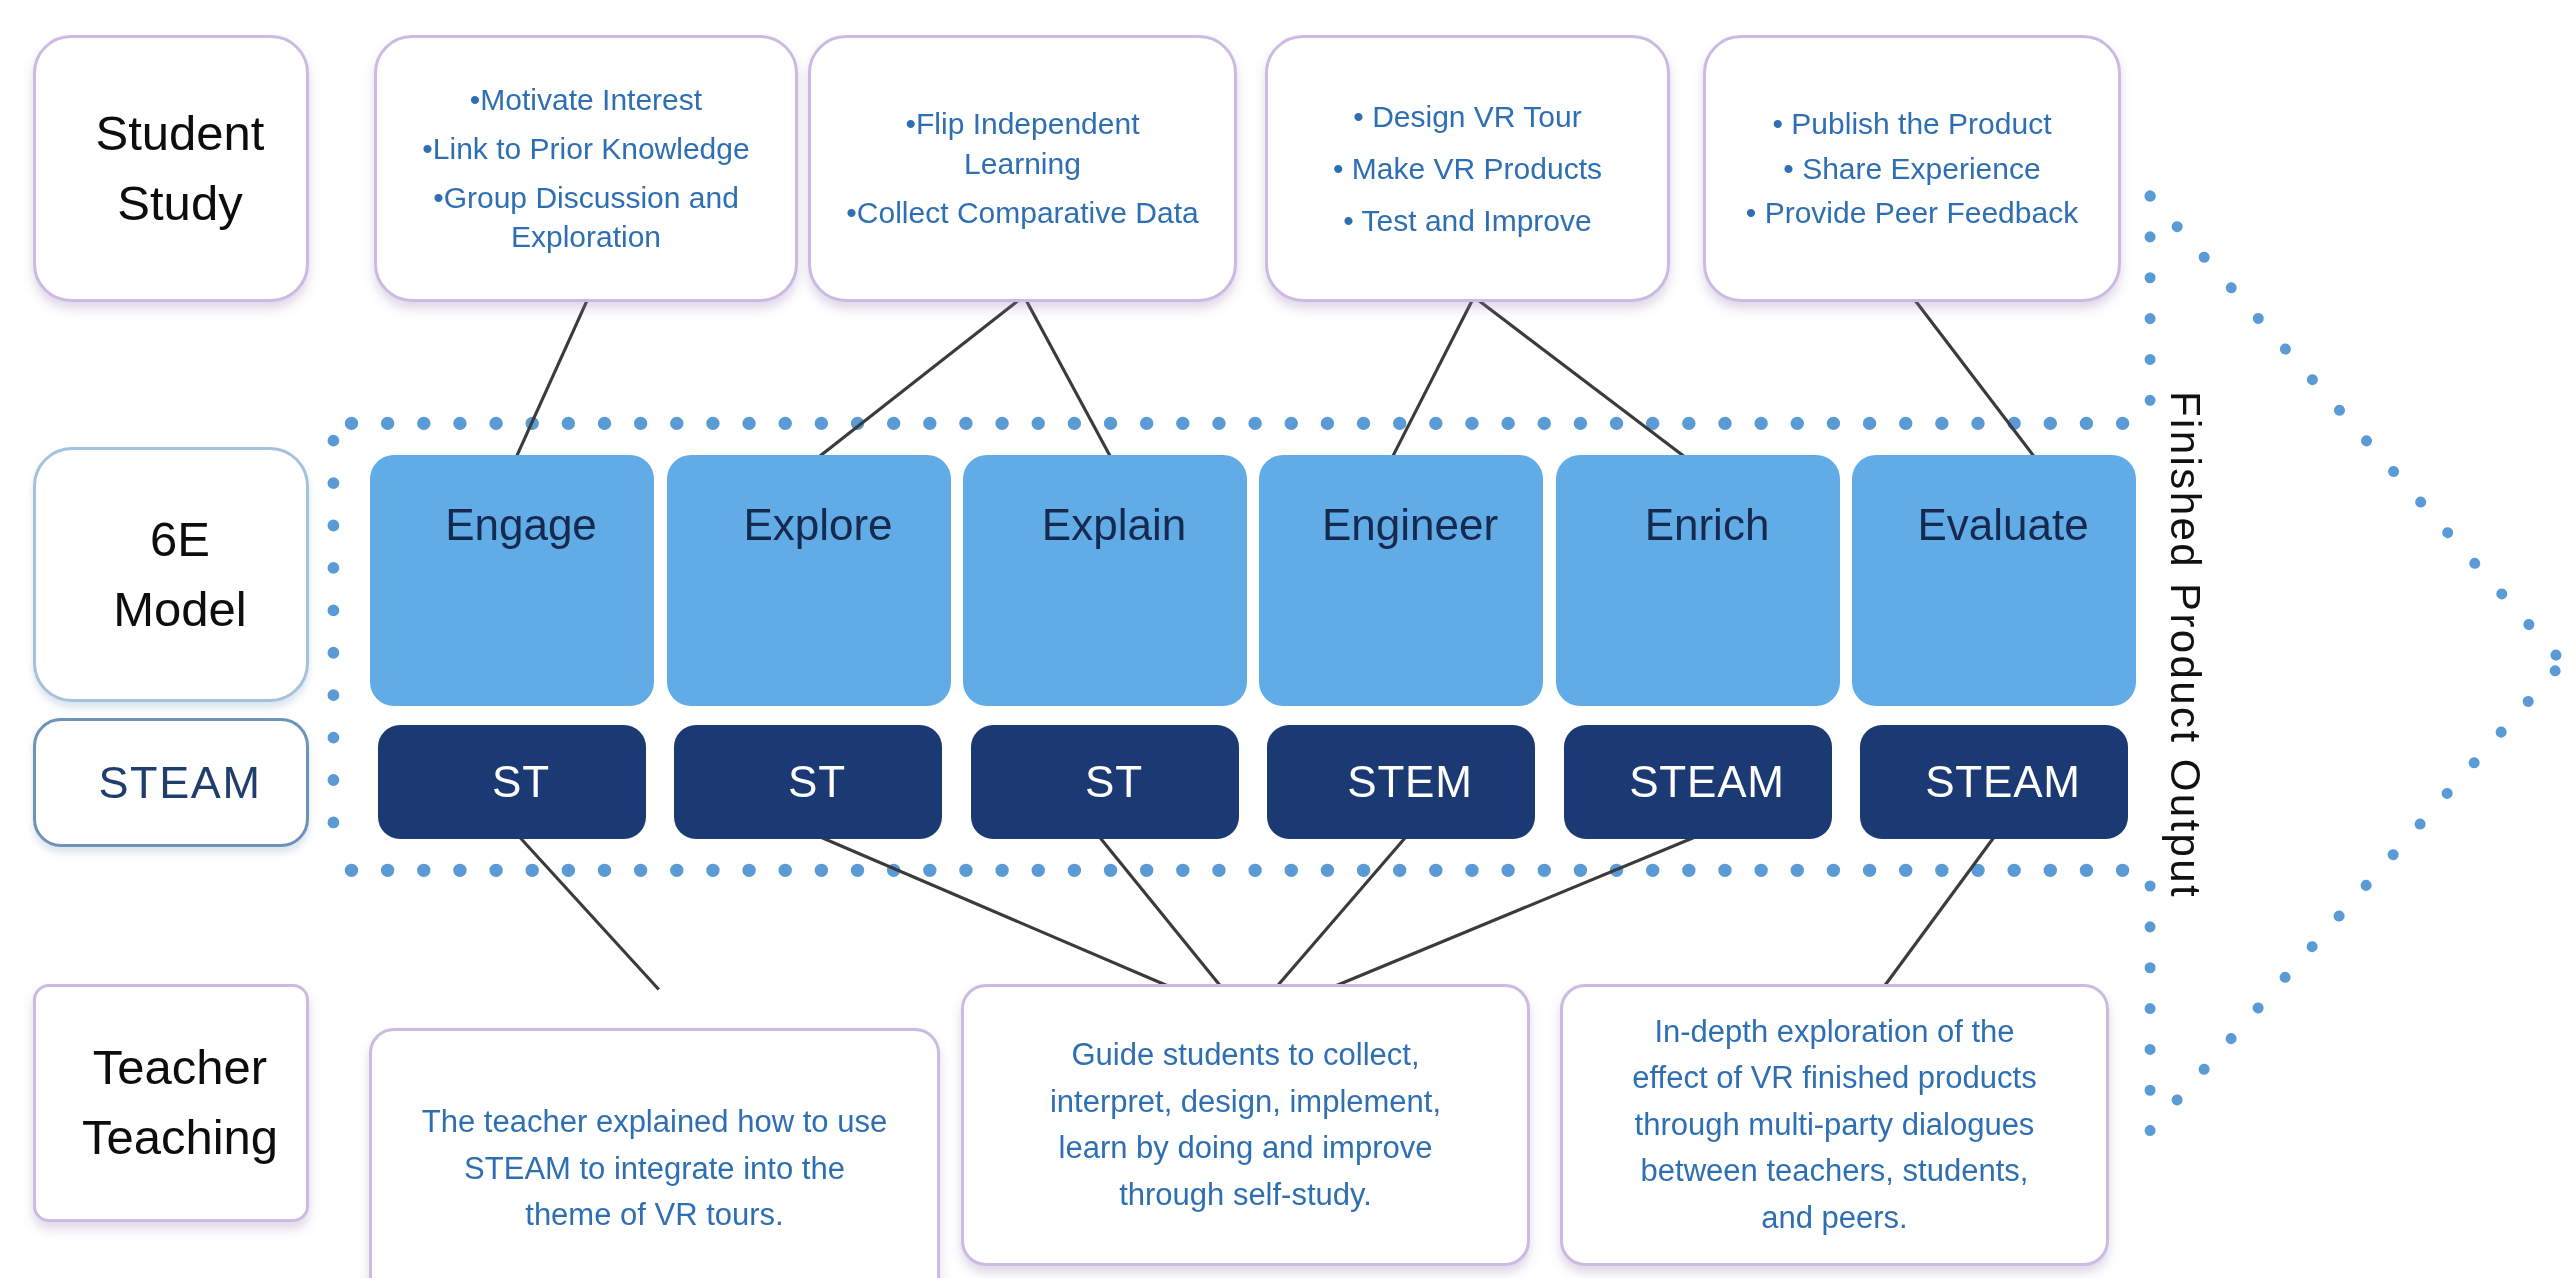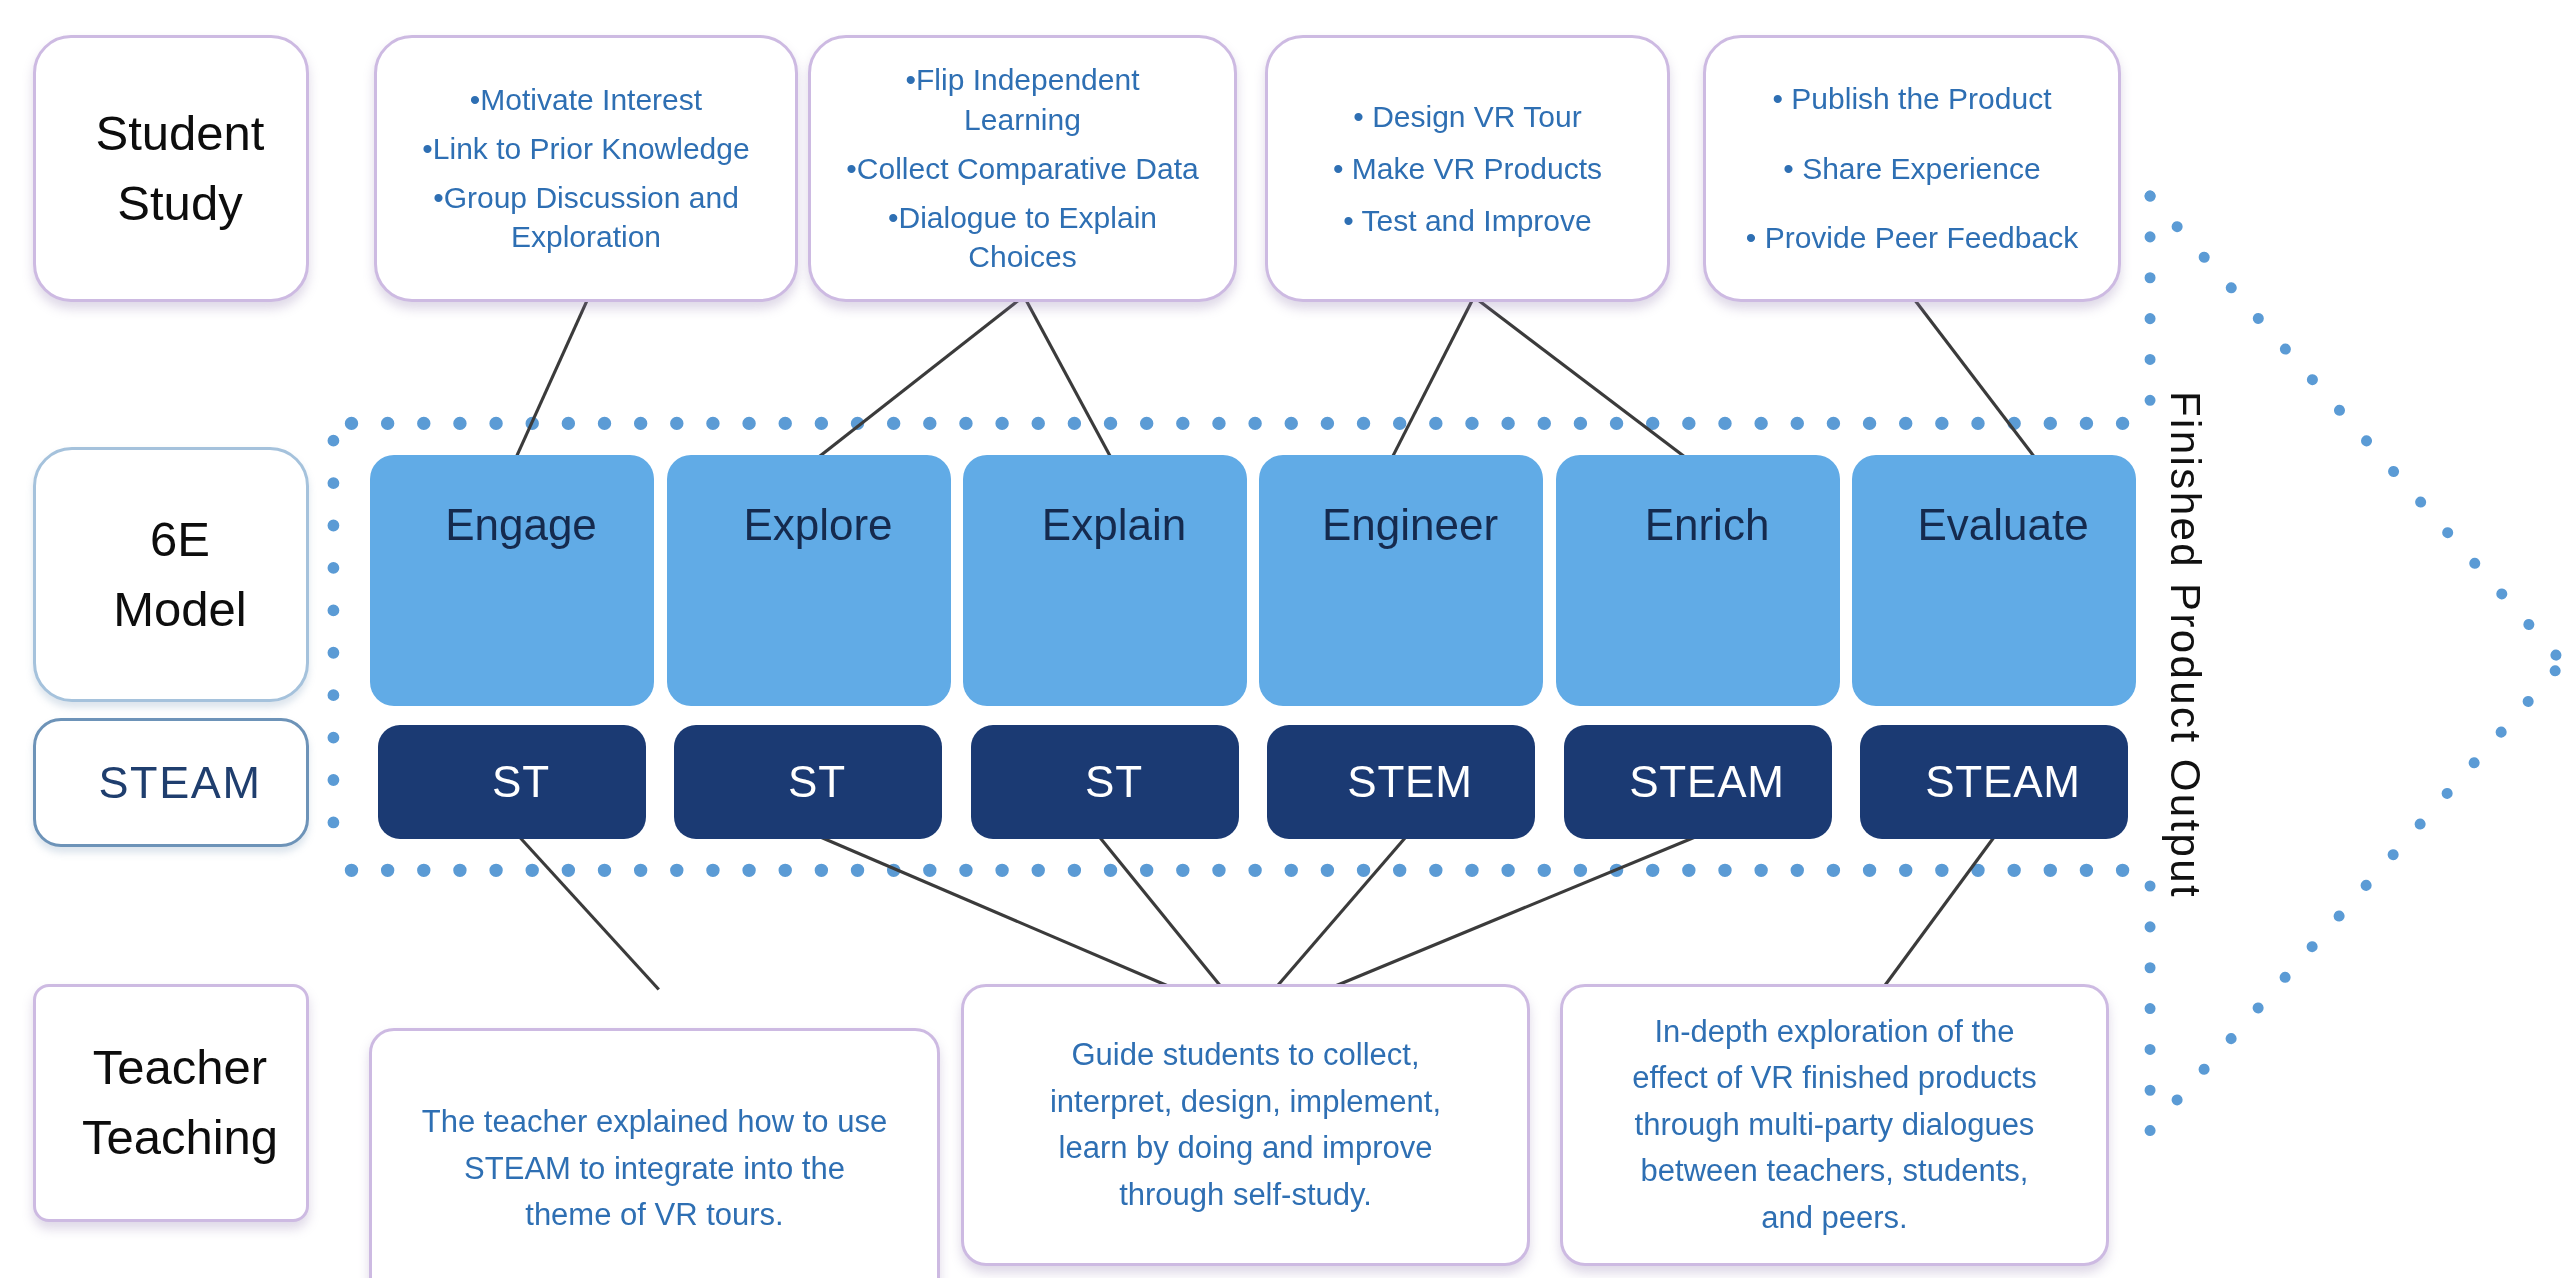--- a/index.html
+++ b/index.html
@@ -114,31 +114,29 @@
     <div class="txt">•Motivate Interest</div>
     <div class="txt">•Link to Prior Knowledge</div>
     <div class="txt">•Group Discussion and
 Exploration</div>
   </div>
 
   <div class="box lav bullets" style="left:808px;top:35px;width:429px;height:267px;text-align:center;">
     <div class="txt">•Flip Independent
 Learning</div>
     <div class="txt">•Collect Comparative Data</div>
-    <div class="txt">•Dialogue to Explain
-Choices</div>
   </div>
 
   <div class="box lav bullets" style="left:1265px;top:35px;width:405px;height:267px;gap:12.5px;">
     <div class="txt">• Design VR Tour</div>
     <div class="txt">• Make VR Products</div>
     <div class="txt">• Test and Improve</div>
   </div>
 
-  <div class="box lav bullets" style="left:1703px;top:35px;width:418px;height:267px;gap:30px;">
+  <div class="box lav bullets" style="left:1703px;top:35px;width:418px;height:267px;gap:5px;">
     <div class="txt">• Publish the Product</div>
     <div class="txt">• Share Experience</div>
     <div class="txt">• Provide Peer Feedback</div>
   </div>
 
   <div class="box stage" style="left:370px;width:284px;">
       <span class="txt">Engage</span>
     </div>
   <div class="box stage" style="left:667px;width:284px;">
       <span class="txt">Explore</span>

